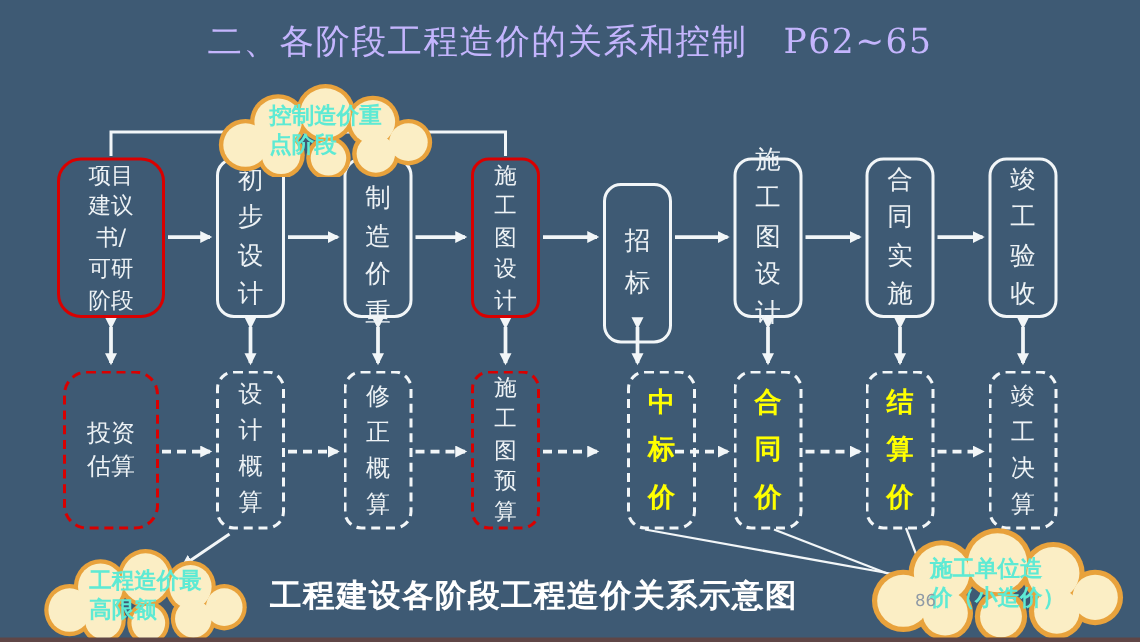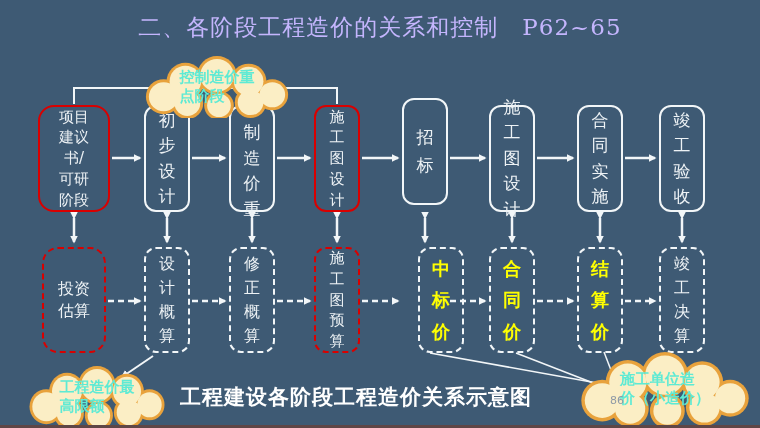--- a/index.html
+++ b/index.html
@@ -124,21 +124,21 @@
     </div>
   <div class="fbox" style="left:144px; top:105px; width:46px; height:107px;">
       <span class="lbl v4">初步设计</span>
     </div>
   <div class="fbox" style="left:229px; top:105px; width:46px; height:107px;">
       <span class="lbl v4">控制造价重</span>
     </div>
   <div class="fbox red" style="left:314px; top:105px; width:46px; height:107px;">
       <span class="lbl v5">施工图设计</span>
     </div>
-  <div class="fbox" style="left:402px; top:98px; width:46px; height:107px;">
+  <div class="fbox" style="left:402px; top:122px; width:46px; height:107px;">
       <span class="lbl v2">招标</span>
     </div>
   <div class="fbox" style="left:489px; top:105px; width:46px; height:107px;">
       <span class="lbl v4">施工图设计</span>
     </div>
   <div class="fbox" style="left:577px; top:105px; width:46px; height:107px;">
       <span class="lbl v4">合同实施</span>
     </div>
   <div class="fbox" style="left:659px; top:105px; width:46px; height:107px;">
       <span class="lbl v4">竣工验收</span>

